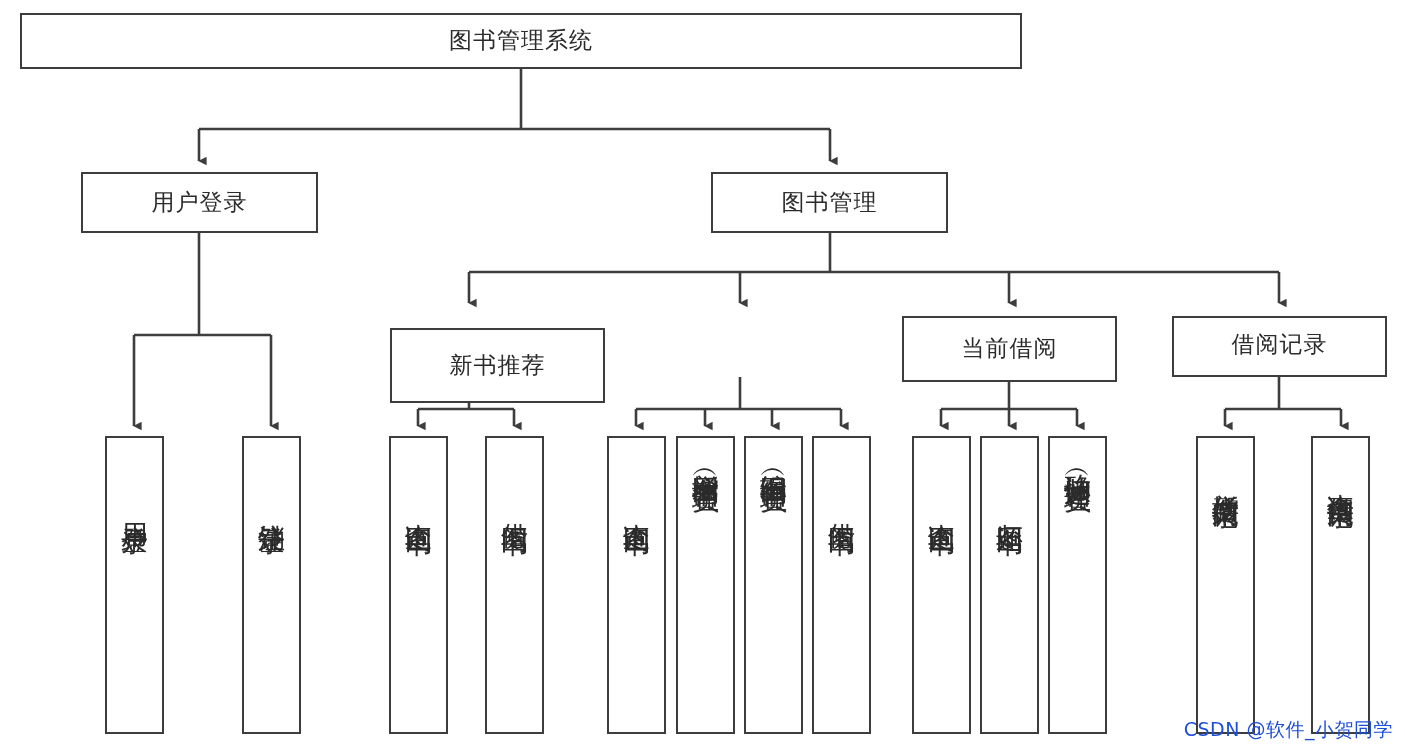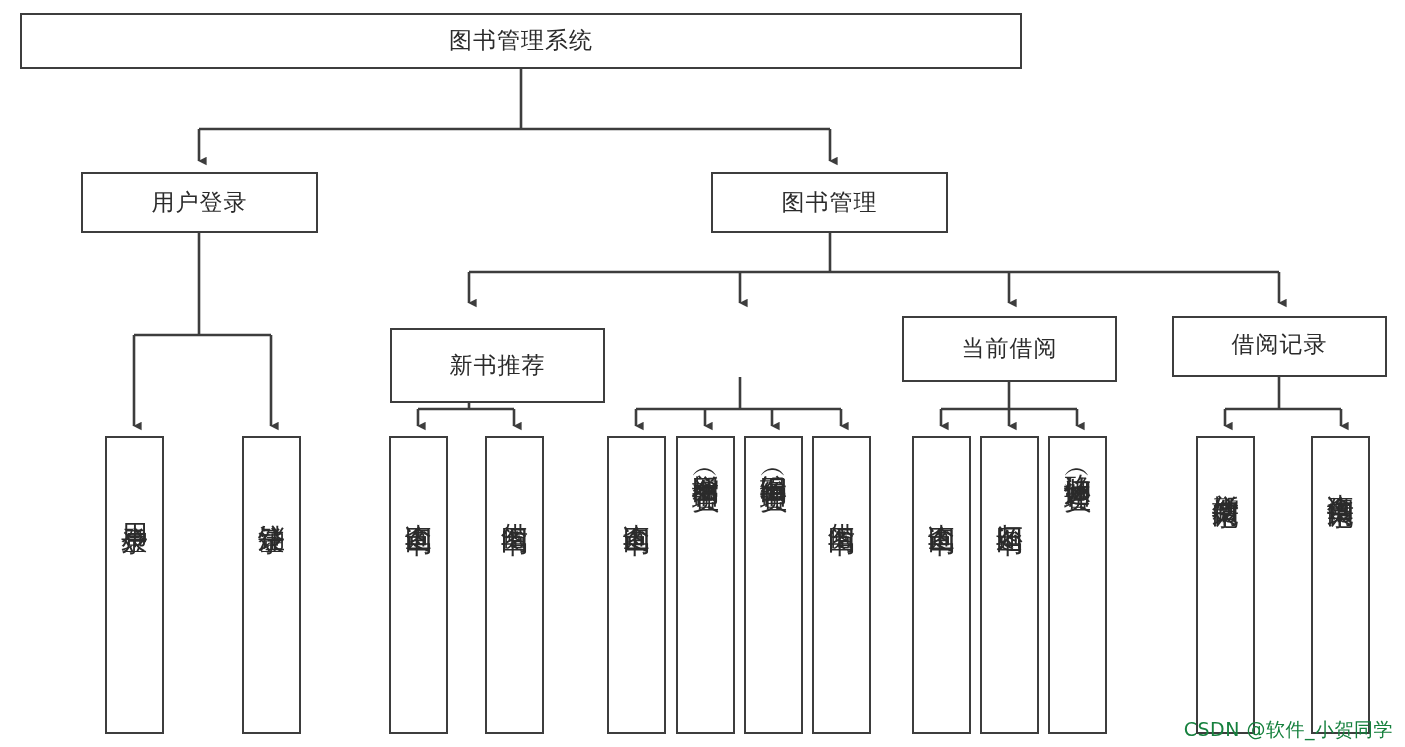--- a/index.html
+++ b/index.html
@@ -55,21 +55,21 @@
     color: #2b2b2b;
   }
   .node.v.center .vtext {
     margin-top: 0;
   }
   .watermark {
     position: absolute;
     right: 12px;
     bottom: 4px;
     font-size: 19px;
-    color: #15803d;
+    color: #1d4ed8;
     letter-spacing: 0.5px;
     white-space: nowrap;
   }
 </style>
 </head>
 <body>
 
 <div id="stage">
 
   <svg id="edges" viewBox="0 0 1405 747" xmlns="http://www.w3.org/2000/svg">

